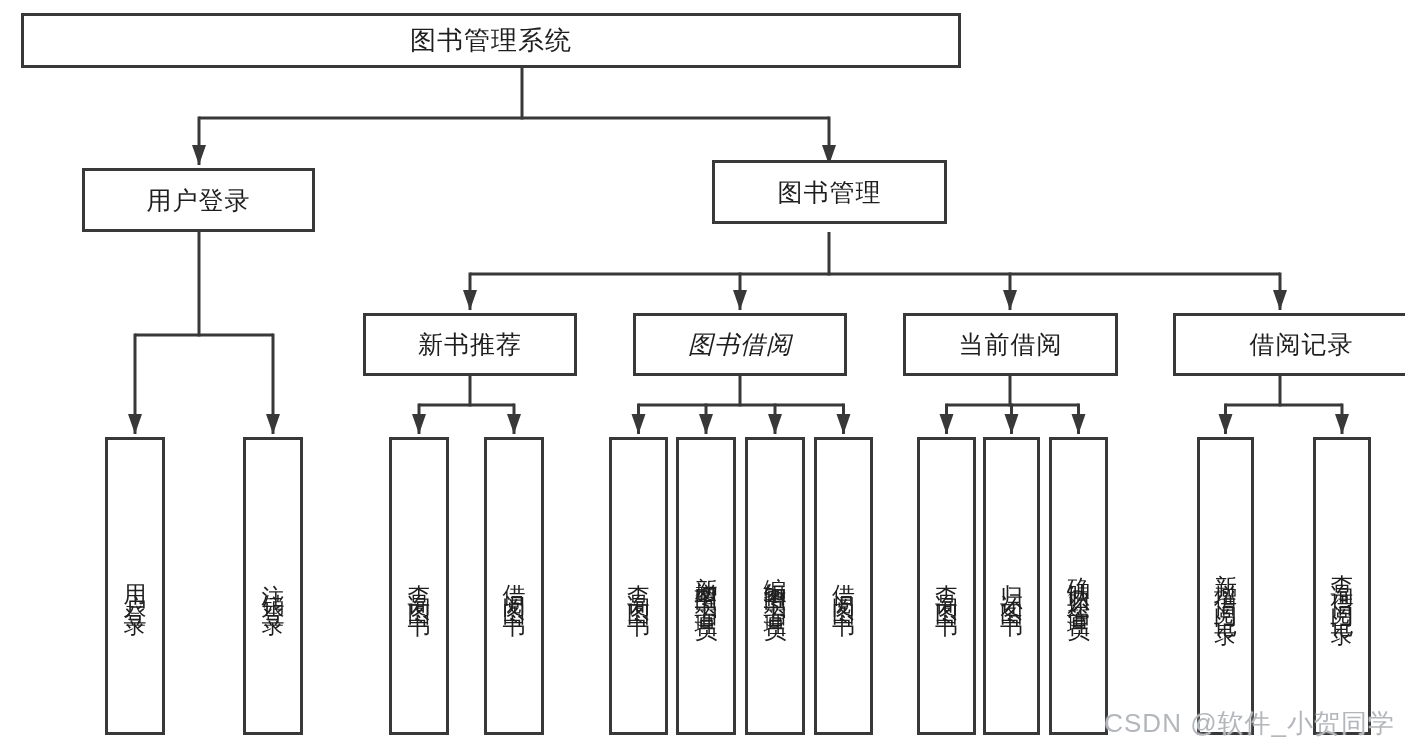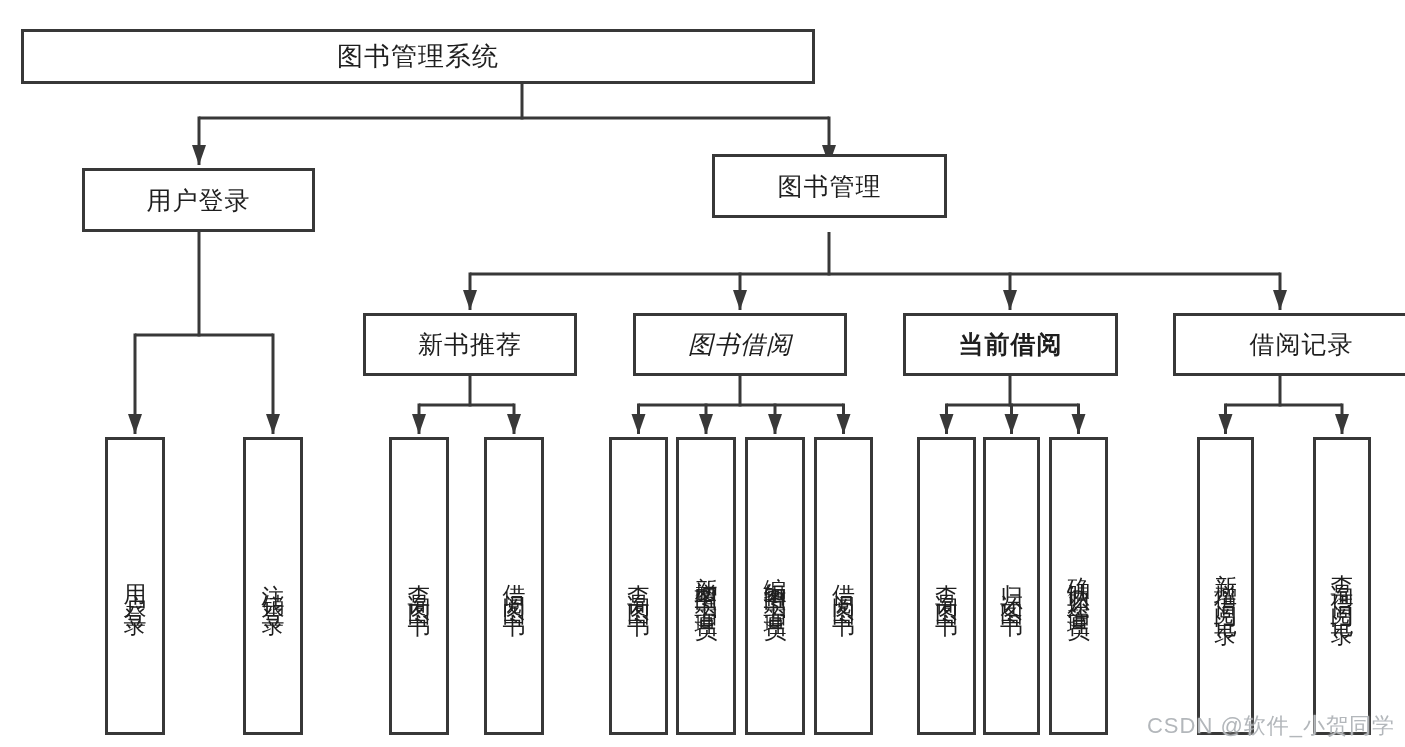--- a/index.html
+++ b/index.html
@@ -37,26 +37,26 @@
   .vbox { font-size: 23px; }
   .vbox .vtext {
     writing-mode: vertical-rl;
     text-orientation: mixed;
     letter-spacing: 10px;
     line-height: 1;
   }
   .vbox.tight .vtext { letter-spacing: 6px; }
 
   
-  #root-box       { left: 21px;   top: 13px;  width: 794px; height: 55px; margin-top: 16px; }
+  #root-box       { left: 21px;   top: 13px;  width: 940px; height: 55px; }
   #n-user-login   { left: 82px;   top: 168px; width: 233px;  height: 64px; }
-  #n-book-mgmt    { left: 712px;  top: 154px; width: 235px;  height: 64px; }
+  #n-book-mgmt    { left: 712px;  top: 160px; width: 235px;  height: 64px; }
   #n-new-book     { left: 363px;  top: 313px; width: 214px;  height: 63px; text-align: center; }
   #n-book-borrow  { left: 633px;  top: 313px; width: 214px;  height: 63px; font-style: italic; }
-  #n-cur-borrow   { left: 903px;  top: 313px; width: 215px;  height: 63px; font-weight: bold; }
+  #n-cur-borrow   { left: 903px;  top: 313px; width: 215px;  height: 63px; }
   #n-borrow-rec   { left: 1173px; top: 313px; width: 257px;  height: 63px; }
 
   .leaf { top: 437px; height: 298px; }
   #l-user-login    { left: 105px;  width: 60px; }
   #l-logout        { left: 243px;  width: 60px; }
   #l-query-1       { left: 389px;  width: 60px; }
   #l-borrow-1      { left: 484px;  width: 60px; }
   #l-query-2       { left: 609px;  width: 59px; }
   #l-add-book      { left: 676px;  width: 60px; }
   #l-edit-book     { left: 745px;  width: 60px; }
@@ -64,21 +64,21 @@
   #l-query-3       { left: 917px;  width: 59px; }
   #l-return-book   { left: 983px;  width: 57px; }
   #l-confirm-ret   { left: 1049px; width: 59px; }
   #l-add-record    { left: 1197px; width: 57px; }
   #l-query-record  { left: 1313px; width: 58px; }
 
   #watermark {
     position: absolute;
     right: 10px;
     bottom: 6px;
-    font-size: 22px;
+    font-size: 26px;
     color: #b3b7bb;
     text-shadow: 0 0 2px #ffffff;
     letter-spacing: 1px;
     z-index: 3;
     white-space: nowrap;
   }
 </style>
 </head>
 <body>
 

